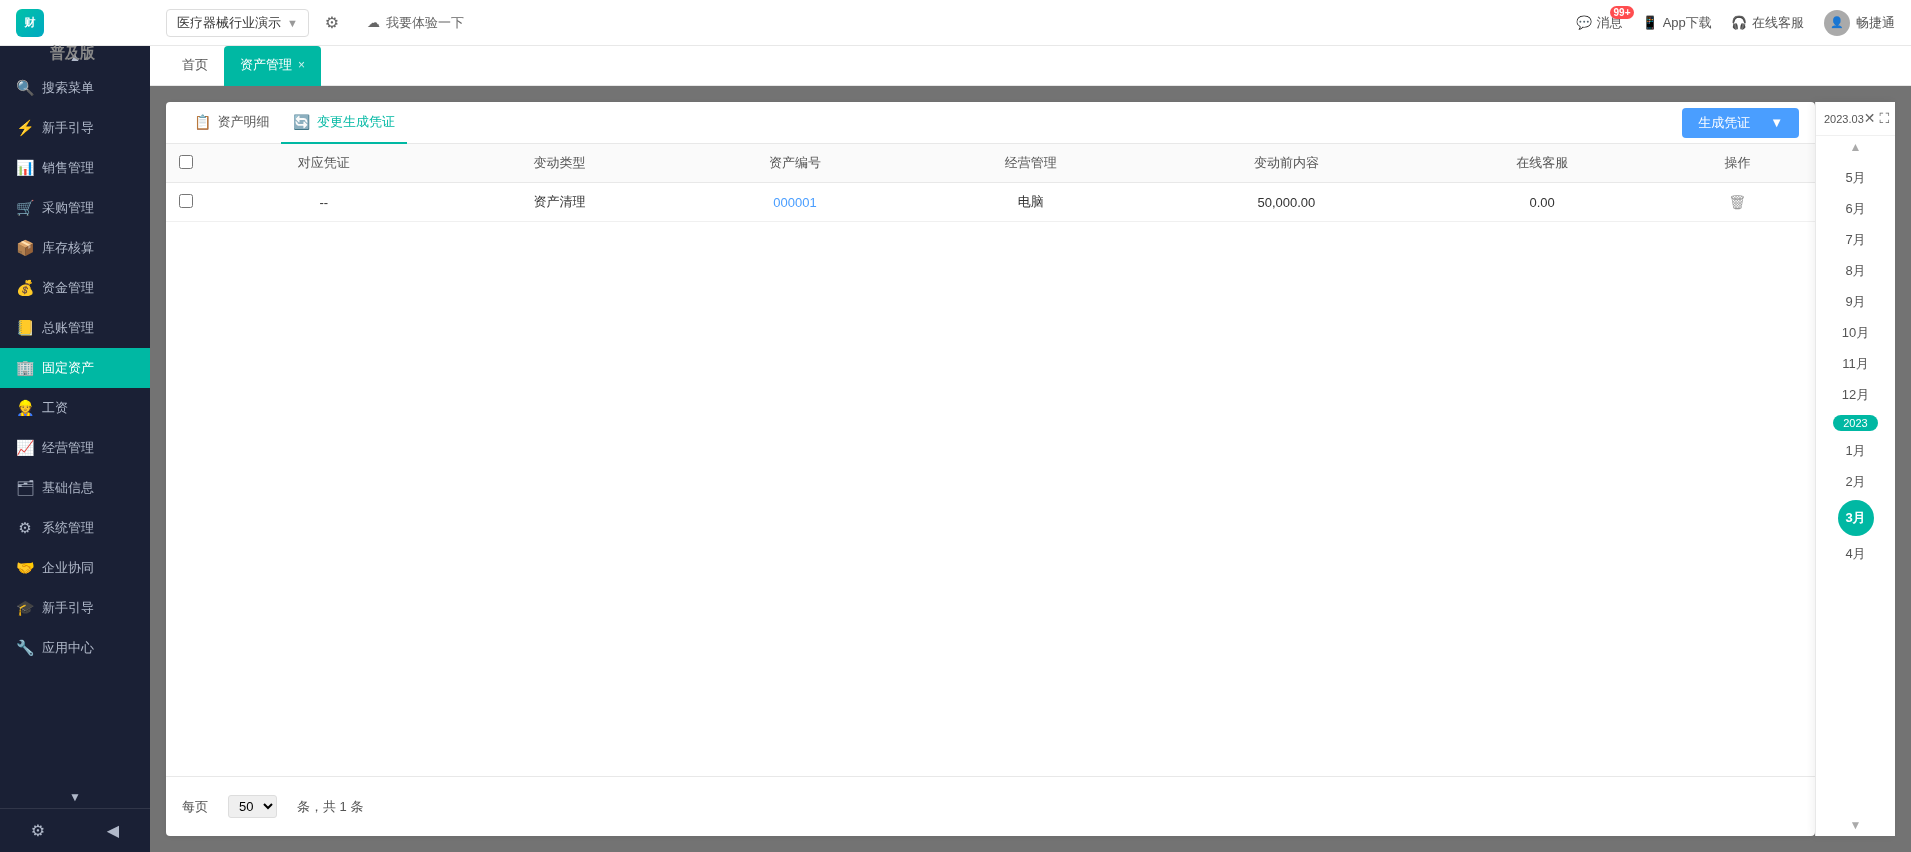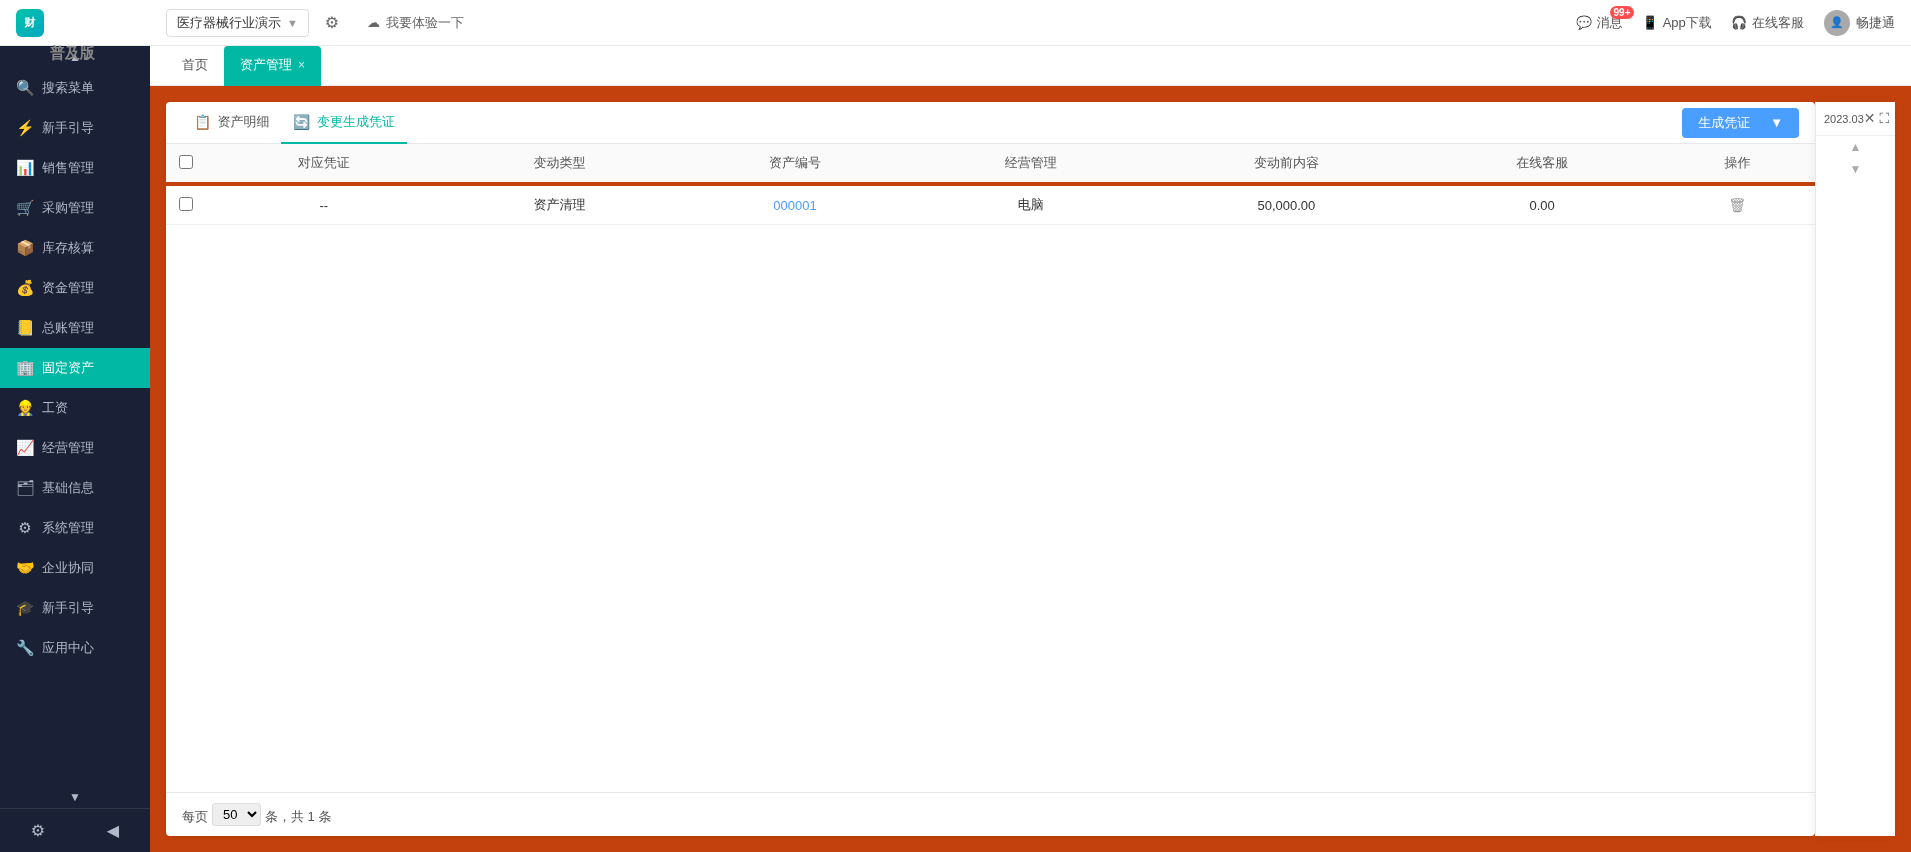--- a/index.html
+++ b/index.html
@@ -134,21 +134,21 @@
       width: 100%; display: flex; align-items: center; justify-content: center;
       padding: 4px; color: #b0b8c9; cursor: pointer; font-size: 12px;
     }
 
     
     .content-area {
       flex: 1;
       display: flex;
       flex-direction: column;
       overflow: hidden;
-      background: #c2410c;
+      background: #737373;
     }
 
     
     .tab-bar {
       display: flex;
       align-items: center;
       background: #fff;
       border-bottom: 1px solid #e8e8e8;
       padding: 0 16px;
       height: 40px;
@@ -230,46 +230,46 @@
       flex: 1;
       overflow: auto;
     }
     table {
       width: 100%;
       border-collapse: collapse;
       font-size: 13px;
     }
     thead tr {
       background: #fafafa;
-      border-bottom: 4px solid #c2410c;
+      border-bottom: 1px solid #c2410c;
     }
     th {
       padding: 10px 12px;
       text-align: center;
       font-weight: normal;
       color: #555;
       border-bottom: 1px solid #e8e8e8;
       white-space: nowrap;
     }
     td {
       padding: 10px 12px;
       text-align: center;
       color: #333;
       border-bottom: 1px solid #f0f0f0;
     }
     .checkbox-cell { width: 40px; }
     .delete-icon { color: #999; cursor: pointer; font-size: 14px; }
 
     
     .pagination {
-      padding: 10px 16px;
+      padding: 18px 16px;
       border-top: 1px solid #e8e8e8;
       display: flex;
-      align-items: flex-end;
-      gap: 4px;
+      align-items: center;
+      gap: 20px;
       font-size: 13px;
       color: #555;
     }
     .per-page-select {
       border: 1px solid #ddd;
       border-radius: 3px;
       padding: 2px 6px;
       font-size: 13px;
       cursor: pointer;
     }
@@ -532,19 +532,43 @@
         <div class="date-panel-header">
           <span style="font-size:11px; color:#555;">2023.03</span>
           <div style="display:flex;gap:4px;">
             <span class="date-panel-close">✕</span>
             <span class="date-panel-expand">⛶</span>
           </div>
         </div>
 
         <div class="date-scroll-up">▲</div>
 
+        <div class="date-list">
+
+          <div class="date-month">5月</div>
+          <div class="date-month">6月</div>
+          <div class="date-month">7月</div>
+          <div class="date-month">8月</div>
+          <div class="date-month">9月</div>
+          <div class="date-month">10月</div>
+          <div class="date-month">11月</div>
+          <div class="date-month">12月</div>
+
+          <div class="year-row">
+            <span style="background:#00b8a3;color:white;border-radius:10px;padding:2px 10px;font-size:11px;">2023</span>
+          </div>
+
+          <div class="date-month">1月</div>
+          <div class="date-month">2月</div>
+
+          <div style="display:flex;justify-content:center;padding:2px 0;">
+            <div style="background:#00b8a3;color:white;border-radius:50%;width:36px;height:36px;display:flex;align-items:center;justify-content:center;font-weight:bold;cursor:pointer;font-size:13px;">3月</div>
+          </div>
+
+          <div class="date-month">4月</div>
+        </div>
 
         <div class="date-scroll-down">▼</div>
       </div>
 
     </div>
   </div>
 </div>
 
 </body></html>

